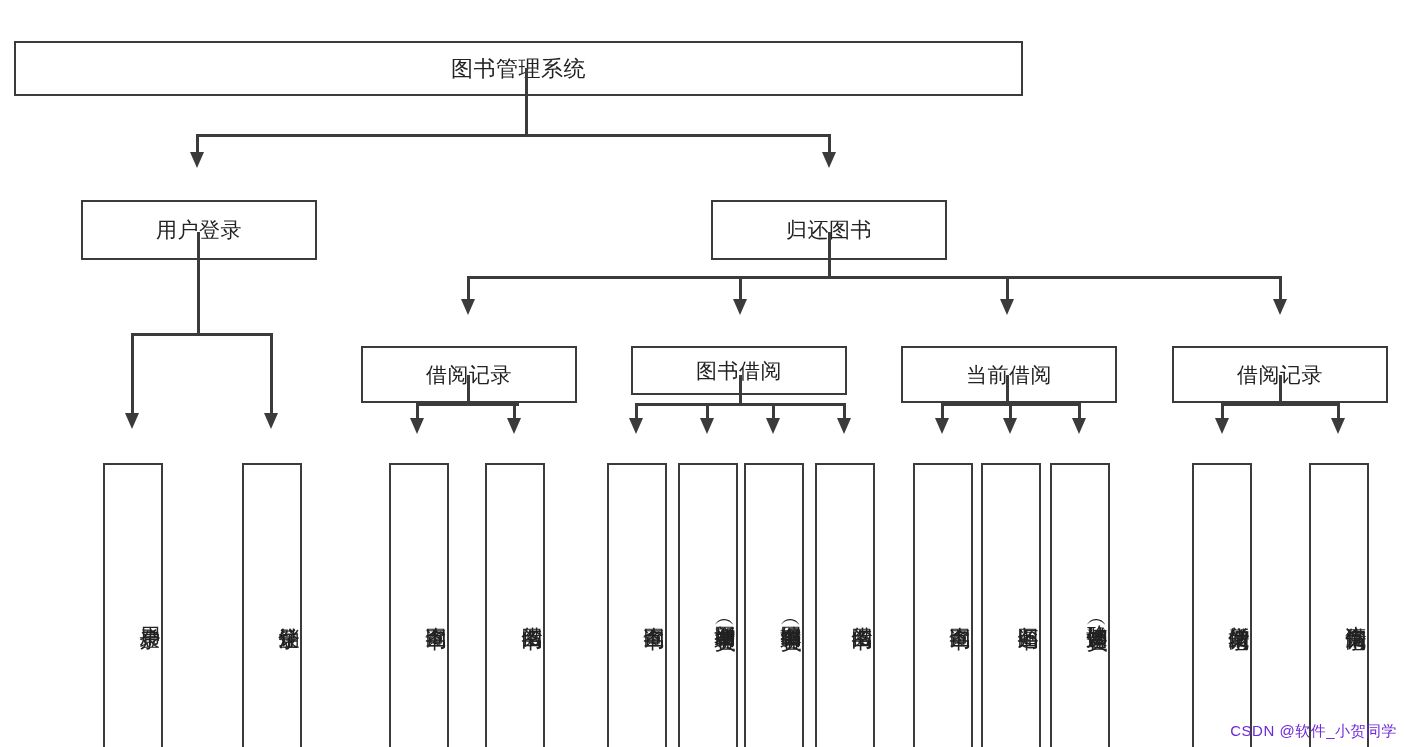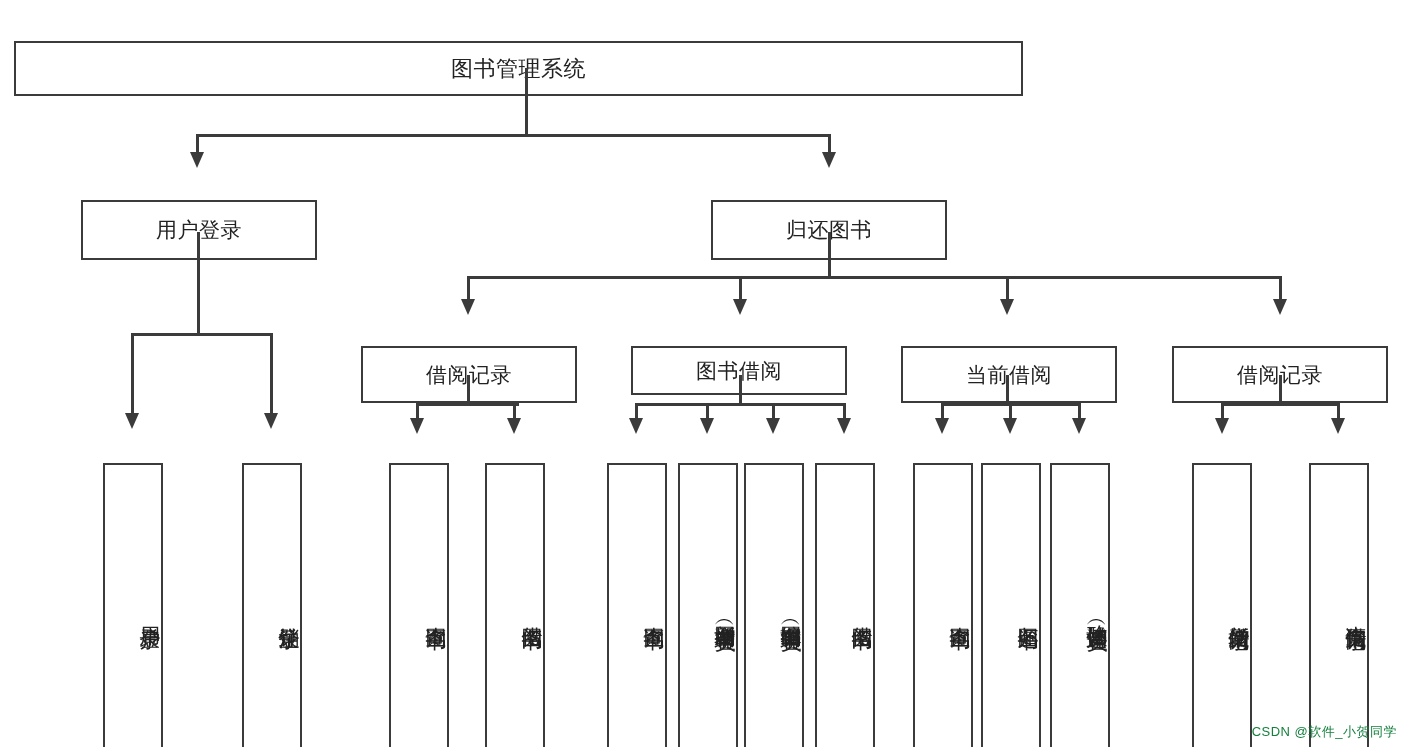--- a/index.html
+++ b/index.html
@@ -62,22 +62,22 @@
     width: 0;
     height: 0;
     border-left: 7.5px solid transparent;
     border-right: 7.5px solid transparent;
     border-top: 16px solid #3b3b3b;
   }
   .watermark {
     position: absolute;
     right: 8px;
     bottom: 6px;
-    font-size: 13px;
-    color: #15803d;
+    font-size: 15px;
+    color: #6d28d9;
     white-space: nowrap;
     letter-spacing: 0.5px;
   }
 </style>
 </head>
 <body>
 
 <div id="canvas">
 
   <div class="node horiz root" style="left:14px; top:13px; width:1009px; height:55px;">

